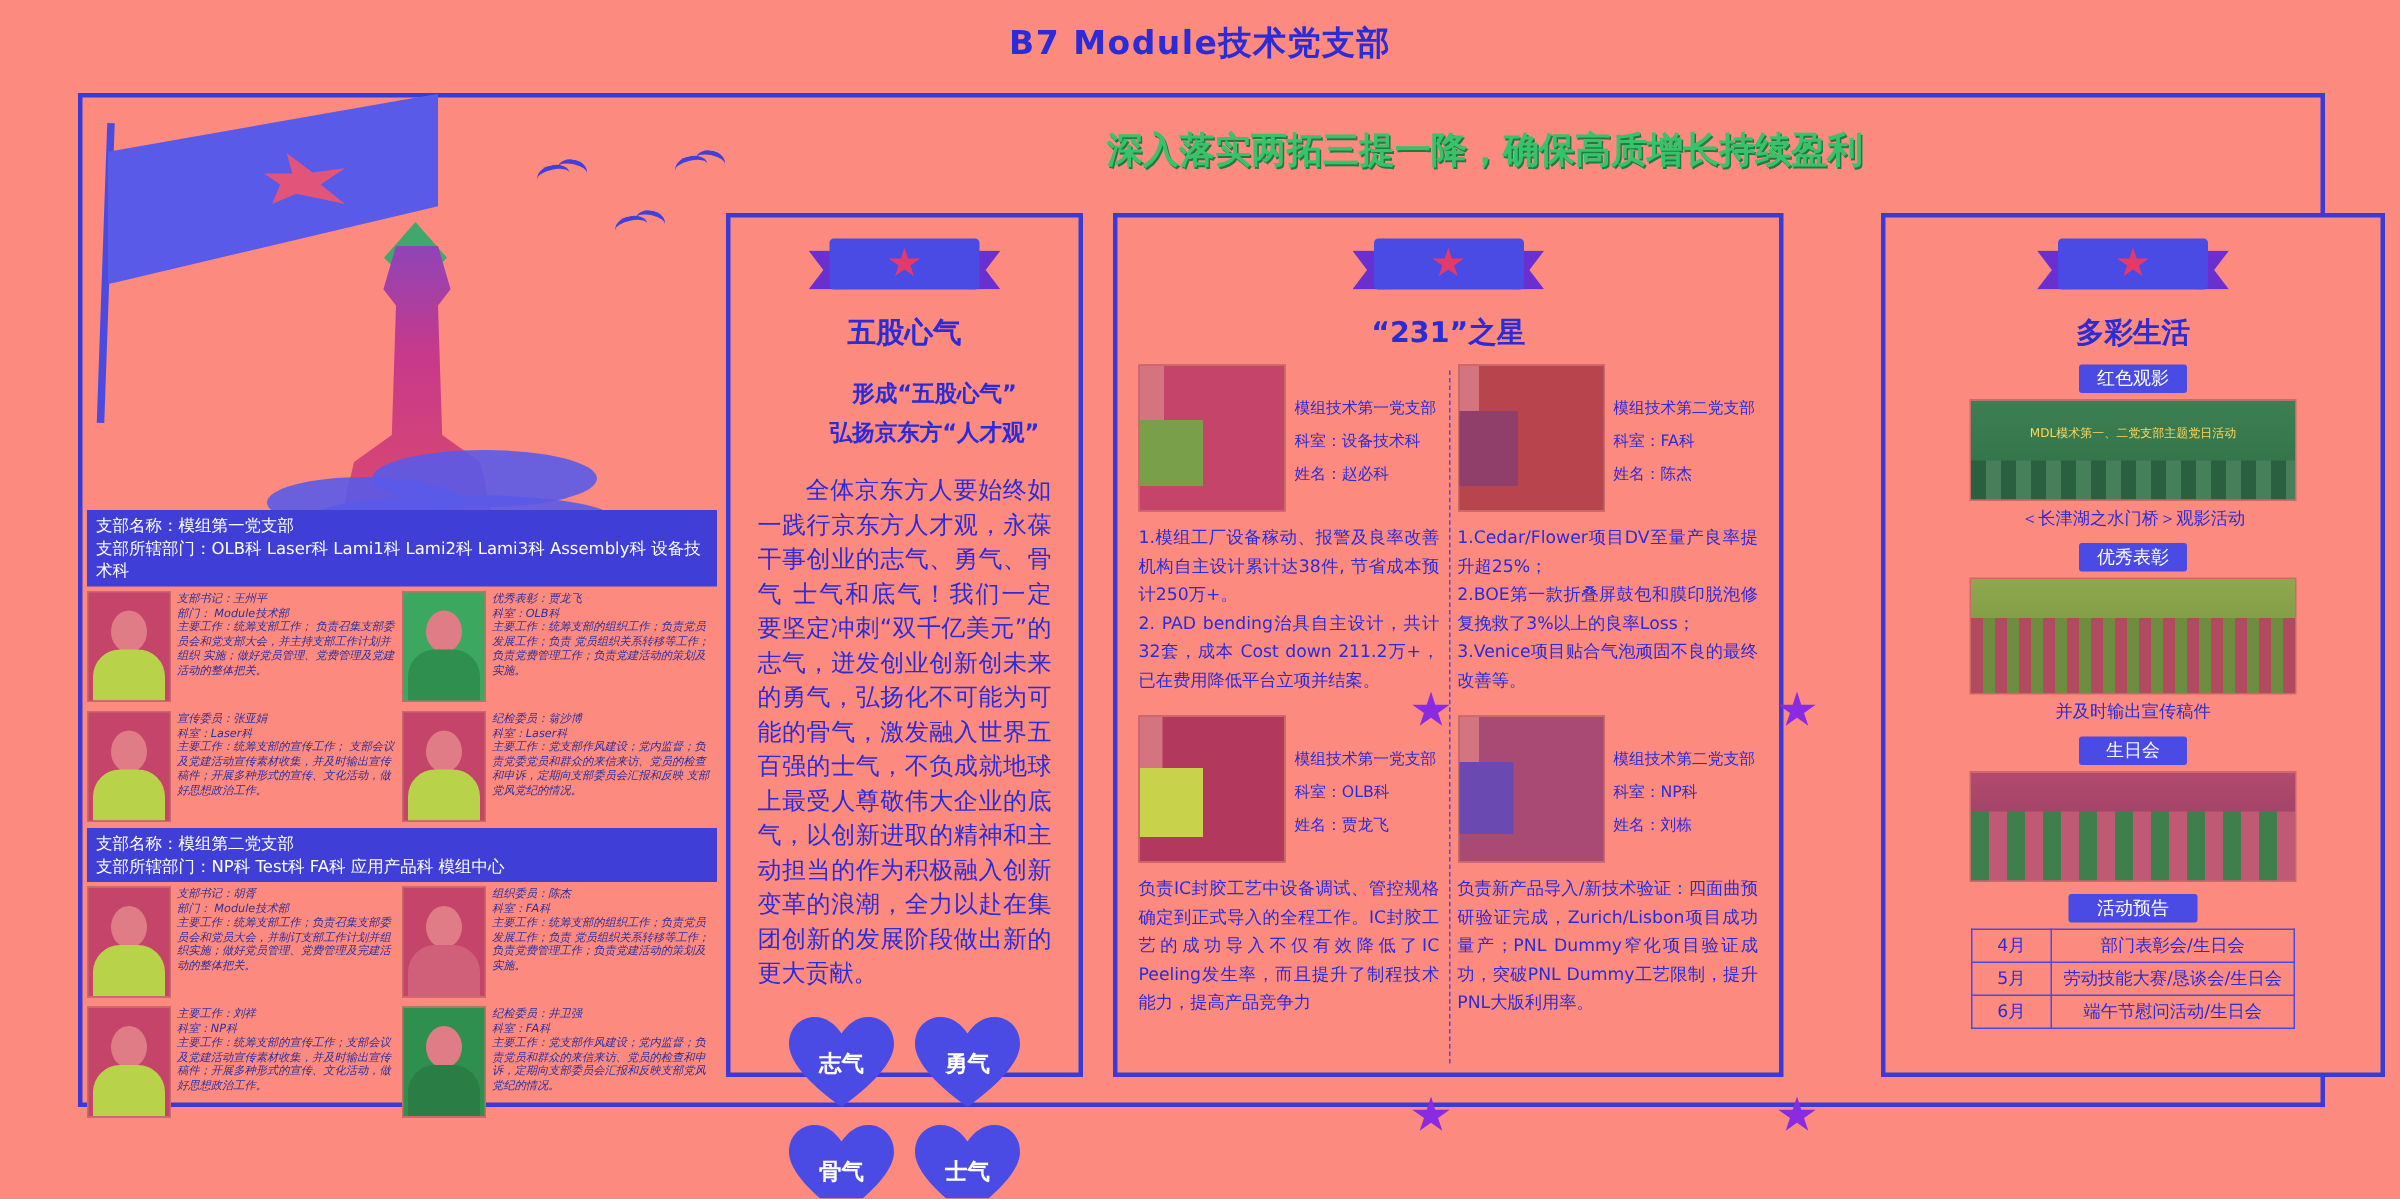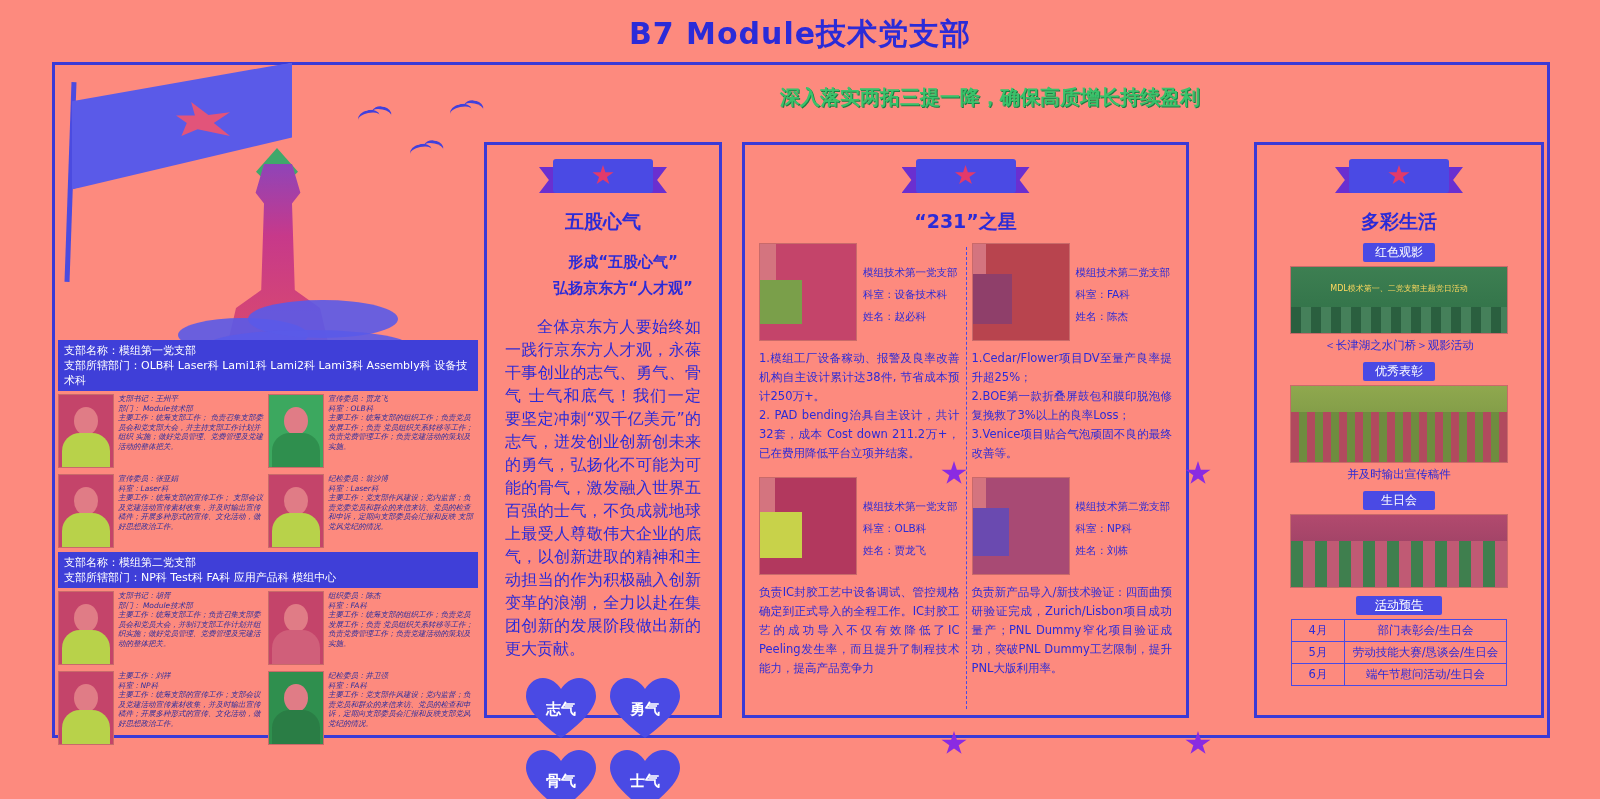--- a/index.html
+++ b/index.html
@@ -11,21 +11,21 @@
   #board {
     position: relative;
     width: 1600px;
     height: 799px;
     background: #fd8a7e;
     overflow: hidden;
   }
   .title {
     text-align: center;
     color: #2b2bd8;
-    font-size: 30px;
+    font-size: 22px;
     font-weight: bold;
     letter-spacing: 1px;
     padding-top: 14px;
     height: 38px;
     box-sizing: border-box;
   }
   .outer-frame {
     position: absolute;
     left: 52px;
     top: 62px;
@@ -34,21 +34,21 @@
     border: 3px solid #3a3ad6;
     box-sizing: border-box;
   }
   .slogan {
     position: absolute;
     left: 640px;
     top: 84px;
     width: 700px;
     text-align: center;
     color: #39c26a;
-    font-size: 20px;
+    font-size: 24px;
     font-weight: bold;
     text-shadow: 1px 1px 0 #1d7c44;
   }
 
   
   .art {
     position: absolute;
     left: 58px;
     top: 68px;
     width: 420px;
@@ -415,21 +415,21 @@
           <div>部门： Module技术部</div>
           <div>主要工作：统筹支部工作；  负责召集支部委员会和党支部大会，并主持支部工作计划并组织 实施；做好党员管理、党费管理及党建活动的整体把关。</div>
         </div>
       </div>
       <div class="person">
         <div class="photo" style="background:#3ca85f">
           <div class="head"></div>
           <div class="body" style="background:#2f8f4e"></div>
         </div>
         <div class="pbio">
-          <div>宣传委员：贾龙飞</div>
+          <div>优秀表彰：贾龙飞</div>
           <div>科室：OLB科</div>
           <div>主要工作：统筹支部的组织工作；负责党员发展工作；负责 党员组织关系转移等工作；负责党费管理工作；负责党建活动的策划及实施。</div>
         </div>
       </div>
       <div class="person">
         <div class="photo" style="background:#c4446a">
           <div class="head"></div>
           <div class="body" style="background:#b8d24a"></div>
         </div>
         <div class="pbio">
@@ -605,21 +605,21 @@
             <div>模组技术第二党支部</div>
             <div>科室：NP科</div>
             <div>姓名：刘栋</div>
           </div>
           <div class="s-desc" style="white-space:pre-line">负责新产品导入/新技术验证：四面曲预研验证完成，Zurich/Lisbon项目成功量产；PNL Dummy窄化项目验证成功，突破PNL Dummy工艺限制，提升PNL大版利用率。</div>
         </div>
       </div>
     </div>
   </div>
 
-  <div class="col right-col" style="left:1254px;top:142px;width:290px;height:576px;">
+  <div class="col right-col" style="left:1254px;top:142px;width:336px;height:576px;">
     <div class="ribbon">
       <div class="tail-l"></div>
       <div class="tail-r"></div>
       <div class="band"></div>
       <div class="star"></div>
     </div>
     <div class="col-title">多彩生活</div>
 
     <div class="tagbar">红色观影</div>
     <div class="rphoto" style="width:216px;height:66px;background:linear-gradient(180deg,#3d7f52,#2f6f46);">
@@ -632,21 +632,21 @@
     <div class="rphoto" style="width:216px;height:76px;background:linear-gradient(180deg,#8fa84e,#6f8c3f);">
       <div style="position:absolute;left:0;right:0;bottom:0;height:50px;background:repeating-linear-gradient(90deg,#b14a5e 0 8px,#6f8c3f 8px 16px);"></div>
     </div>
     <div class="rcap">并及时输出宣传稿件</div>
 
     <div class="tagbar">生日会</div>
     <div class="rphoto" style="width:216px;height:72px;background:linear-gradient(180deg,#b24a6e,#8a3a5e);">
       <div style="position:absolute;left:0;right:0;bottom:0;height:46px;background:repeating-linear-gradient(90deg,#3f7f4e 0 12px,#c05a74 12px 24px);"></div>
     </div>
 
-    <div class="tagbar" style="width:86px;margin-top:8px;text-decoration:underline;">活动预告</div>
+    <div class="tagbar" style="width:86px;margin-top:8px;">活动预告</div>
     <table class="sched">
       <tbody>
           <tr>
         <td class="m">4月</td>
         <td>部门表彰会/生日会</td>
       </tr>
       <tr>
         <td class="m">5月</td>
         <td>劳动技能大赛/恳谈会/生日会</td>
       </tr>

